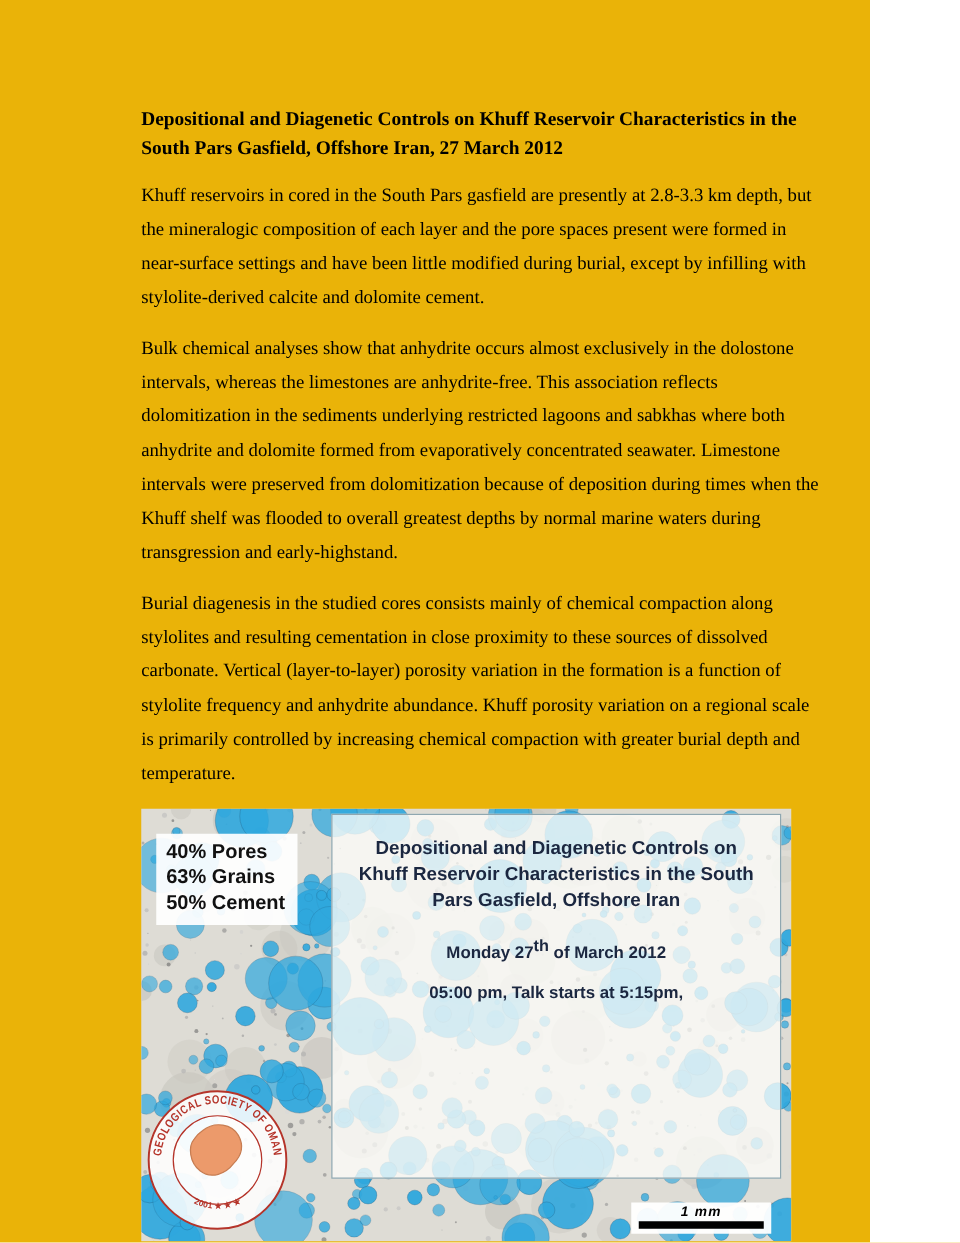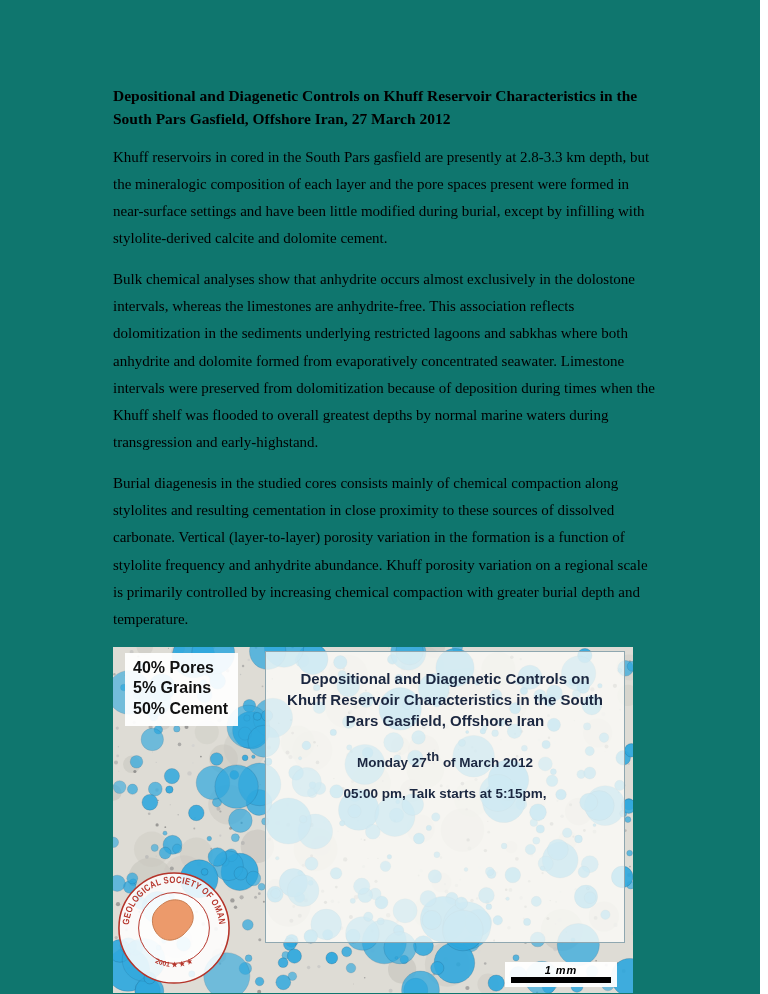--- a/index.html
+++ b/index.html
@@ -4,21 +4,21 @@
 <style>
   * { margin:0; padding:0; box-sizing:border-box; }
   html,body { background:#ffffff; }
   body {
     width:768px; height:994px;
     font-family:"Liberation Serif", serif;
     color:#000;
     position:relative;
     overflow:hidden;
   }
-  .page { position:relative; width:760px; height:994px; background:#0f766e; }
+  .page { position:relative; width:696px; height:994px; background:#eab308; }
   .content { position:absolute; left:113px; top:84px; width:546px; }
   .doc-title {
     font-weight:bold;
     font-size:15.5px;
     line-height:1.5;
     margin-bottom:13px;
   }
   .para {
     font-size:15px;
     line-height:1.82;
@@ -28,21 +28,21 @@
   .figure {
     position:relative;
     width:520px; height:346px;
     margin-top:6px;
     background:#dedcd5;
     overflow:hidden;
     font-family:"Liberation Sans", sans-serif;
   }
   .figure svg.micro { position:absolute; left:0; top:0; width:520px; height:346px; }
   .comp-label {
-    position:absolute; left:12px; top:6px;
+    position:absolute; left:12px; top:20px;
     background:rgba(255,255,255,0.93);
     padding:5px 10px 6px 8px;
     font-weight:bold; font-size:16px; line-height:1.3;
     color:#111;
   }
   .announce {
     position:absolute; left:152px; top:4px;
     width:360px; height:292px;
     background:rgba(252,252,249,0.78);
     border:1px solid #8fa7b0;
@@ -826,21 +826,21 @@
           <circle cx="148.6" cy="239.8" r="3.5" fill="#2fa8de" opacity="0.63" stroke="rgba(25,75,110,0.3)" stroke-width="0.8"></circle>
           <circle cx="441.4" cy="46.0" r="7.9" fill="#2fa8de" opacity="0.78" stroke="rgba(25,75,110,0.3)" stroke-width="0.8"></circle>
           <circle cx="444.6" cy="33.0" r="1.6" fill="#2fa8de" opacity="0.80" stroke="rgba(25,75,110,0.3)" stroke-width="0.8"></circle>
           <circle cx="439.1" cy="133.8" r="5.8" fill="#2fa8de" opacity="0.76" stroke="rgba(25,75,110,0.3)" stroke-width="0.8"></circle>
           <circle cx="235.3" cy="38.5" r="11.3" fill="#2fa8de" opacity="0.70" stroke="rgba(25,75,110,0.3)" stroke-width="0.8"></circle>
           <circle cx="193.7" cy="135.1" r="14.7" fill="#2fa8de" opacity="0.64" stroke="rgba(25,75,110,0.3)" stroke-width="0.8"></circle>
         </svg>
 
       <div class="comp-label">
         <div>40% Pores</div>
-        <div>5% Grains</div>
+        <div>63% Grains</div>
         <div>50% Cement</div>
       </div>
 
       <div class="announce">
         <div class="announce-title">Depositional and Diagenetic Controls on Khuff Reservoir Characteristics in the South Pars Gasfield, Offshore Iran</div>
         <div class="talk-date"><span>Monday 27</span><sup>th</sup><span> of March 2012</span></div>
         <div class="talk-time">
           <div>05:00 pm, Talk starts at 5:15pm,</div>
         </div>
       </div>

